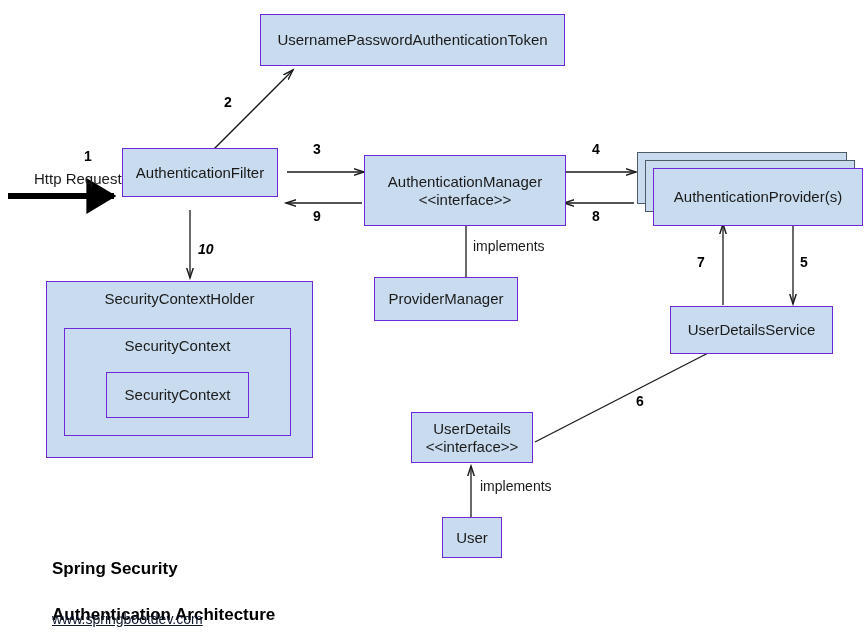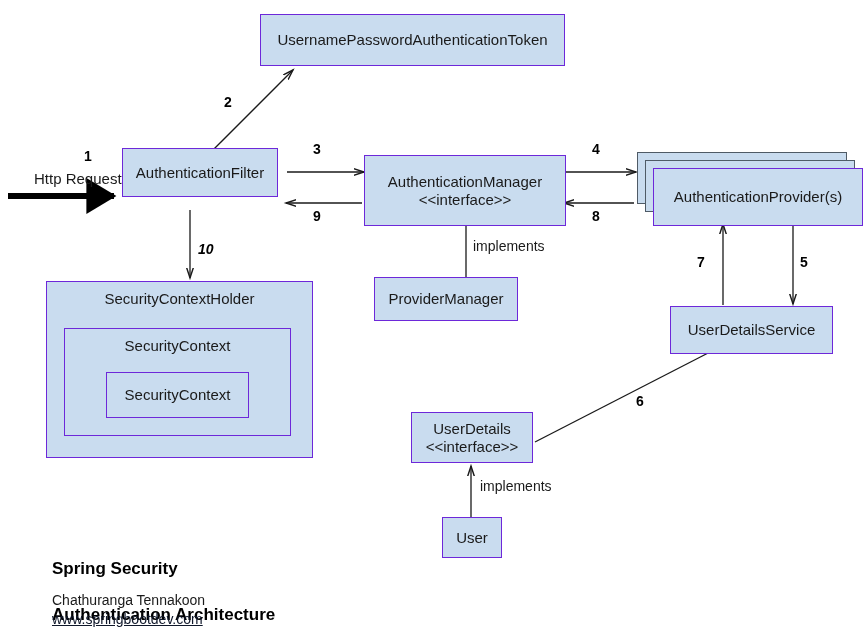--- a/index.html
+++ b/index.html
@@ -178,17 +178,16 @@
 
   <div class="plain-label" style="left:473px; top:238px;">implements</div>
 
   <div class="plain-label" style="left:480px; top:478px;">implements</div>
 
   <div class="caption-title" style="left:52px; top:535px;">
     <span>Spring Security</span><br>
     <span>Authentication Architecture</span>
   </div>
 
-  <div class="caption-author" style="left:52px; top:592px;">Chathuranga Tennakoon</div>
 
   <div class="caption-link" style="left:52px; top:611px;">www.springbootdev.com</div>
 
 </div>
 
 </body></html>

